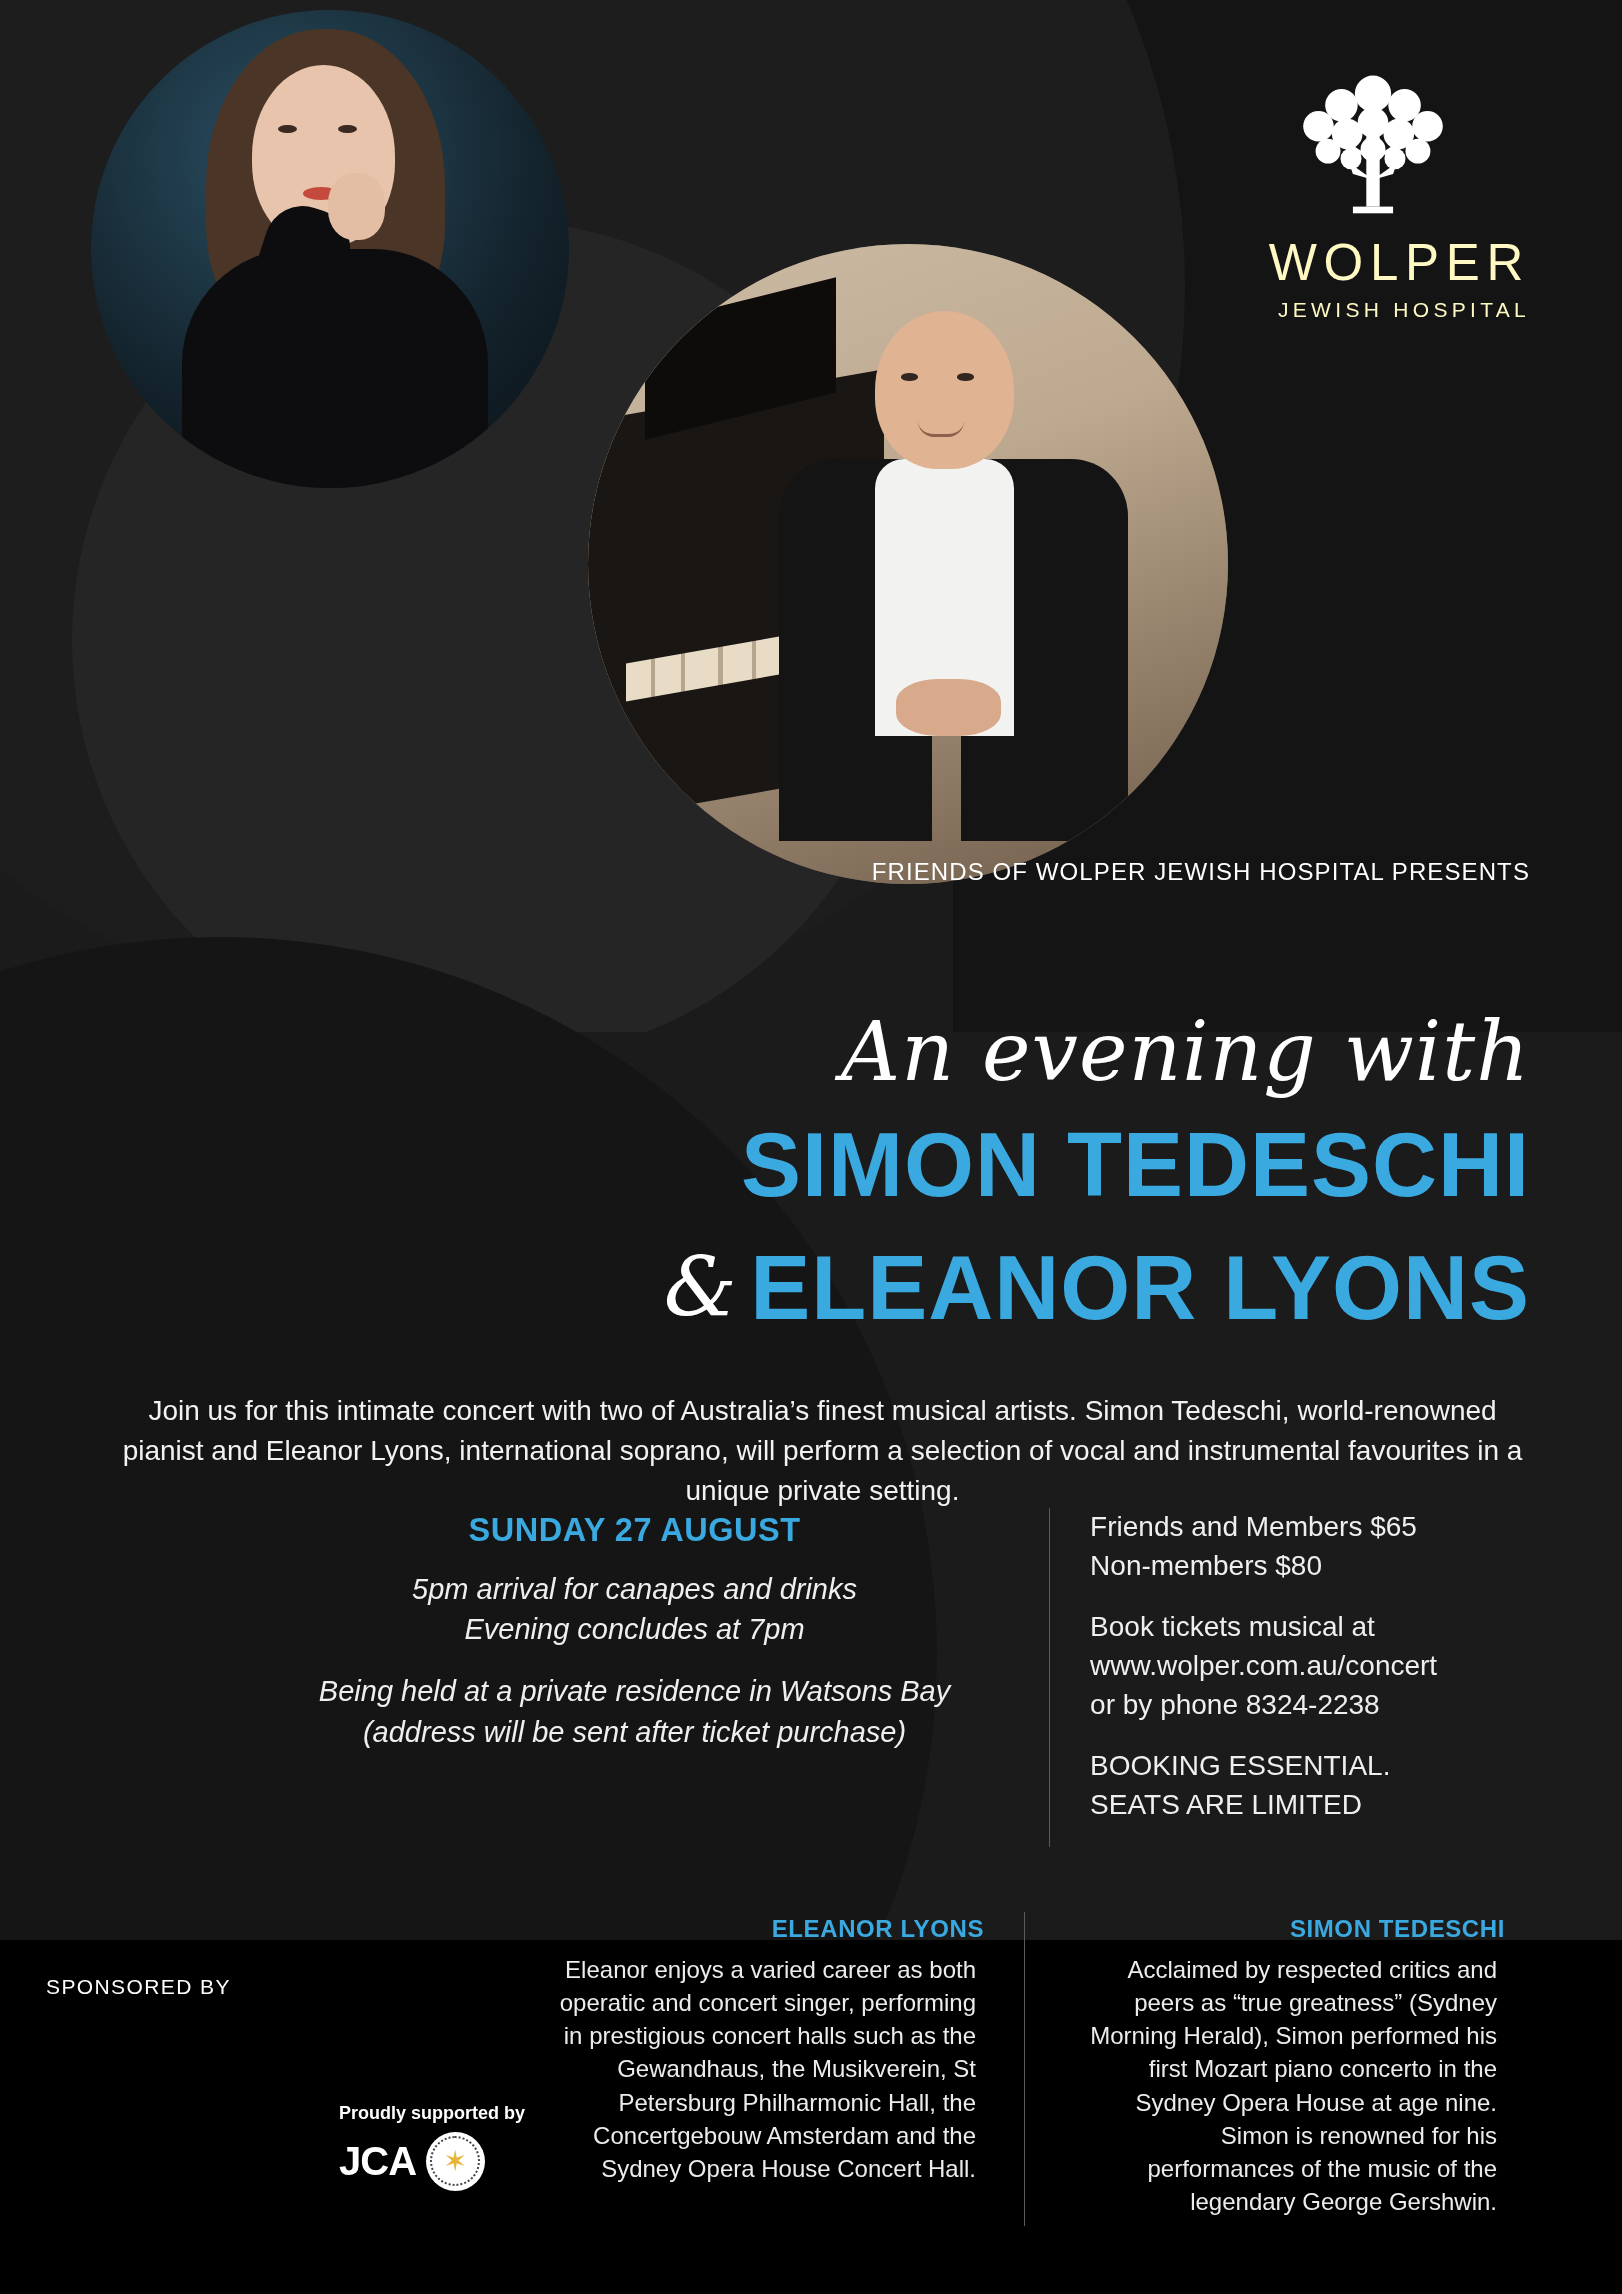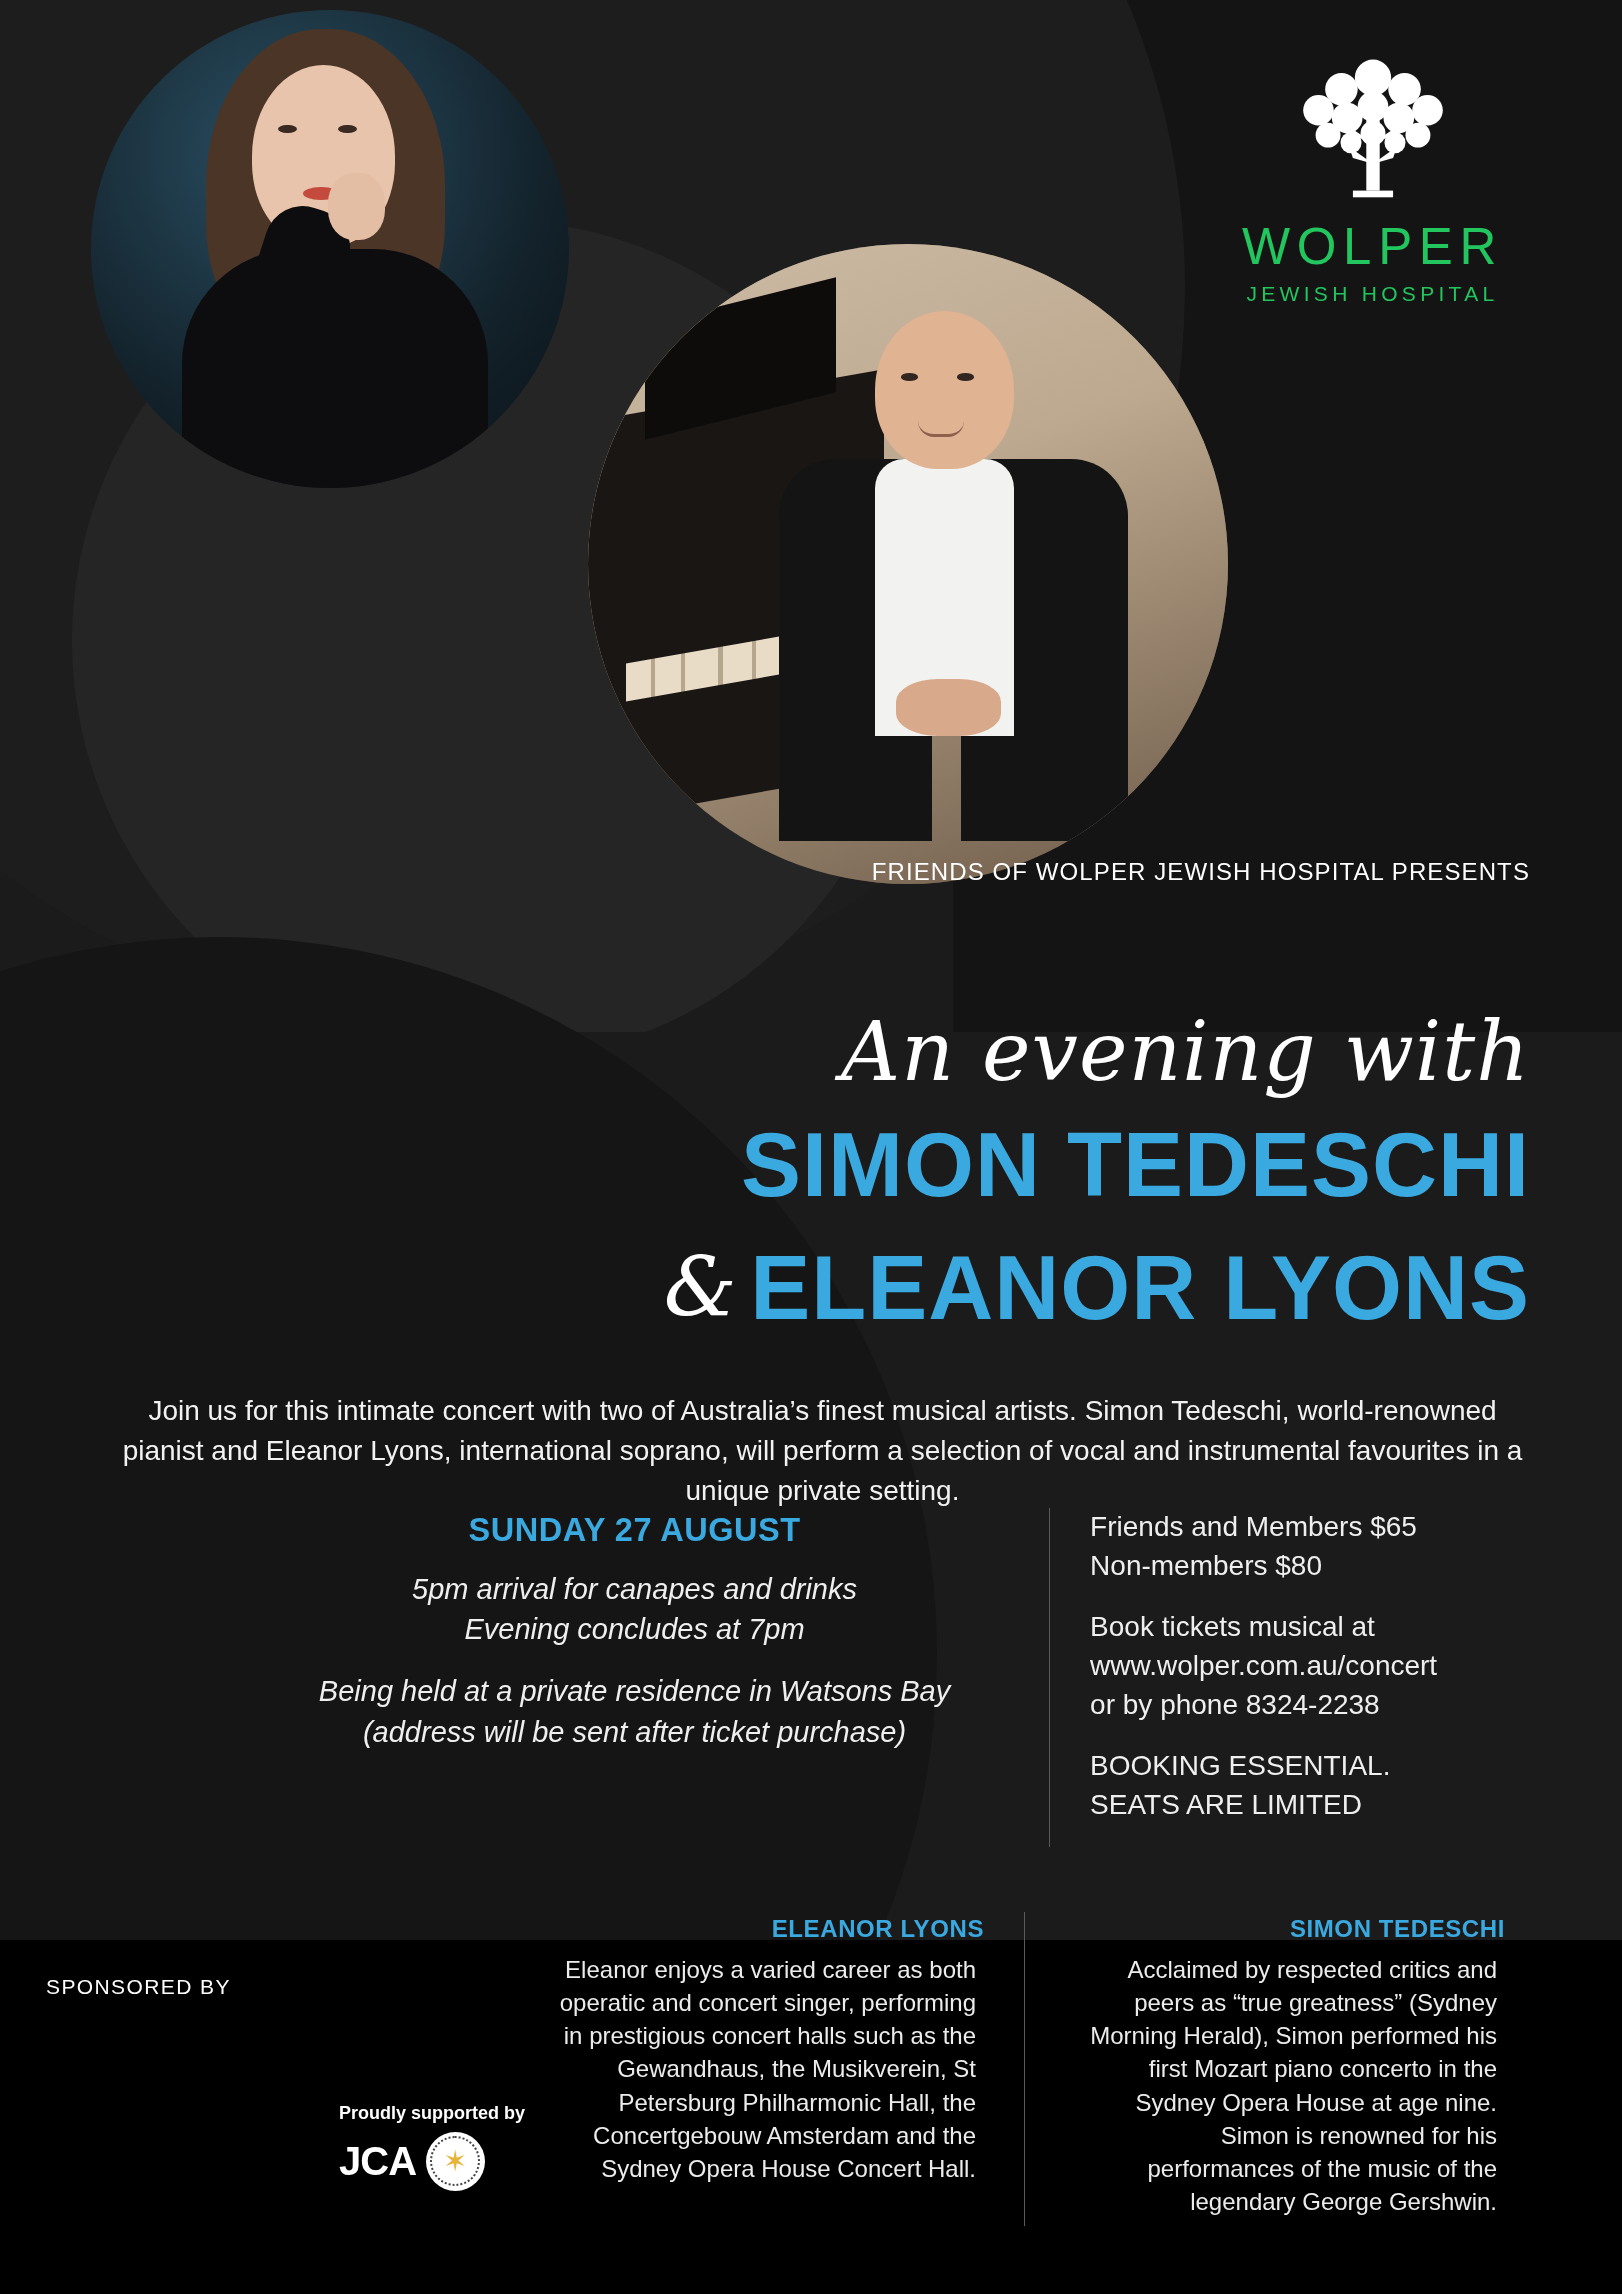--- a/index.html
+++ b/index.html
@@ -201,24 +201,24 @@
     position: absolute; left: 308px; top: 435px;
     width: 105px; height: 57px;
     border-radius: 40%;
     background: #d8a98a;
   }
 
   
   .wolper-logo {
     position: absolute;
     right: 92px;
-    top: 51px;
+    top: 67px;
     width: 315px;
-    text-align: center;
-    color: #22c55e;
+    text-align: right;
+    color: #fef9c3;
   }
   .wolper-logo .tree { display: block; margin: 0 auto 13.4px; }
   .wolper-name {
     font-size: 51px;
     letter-spacing: 6.7px;
     font-weight: 400;
   }
   .wolper-sub {
     font-size: 21px;
     letter-spacing: 4.3px;

